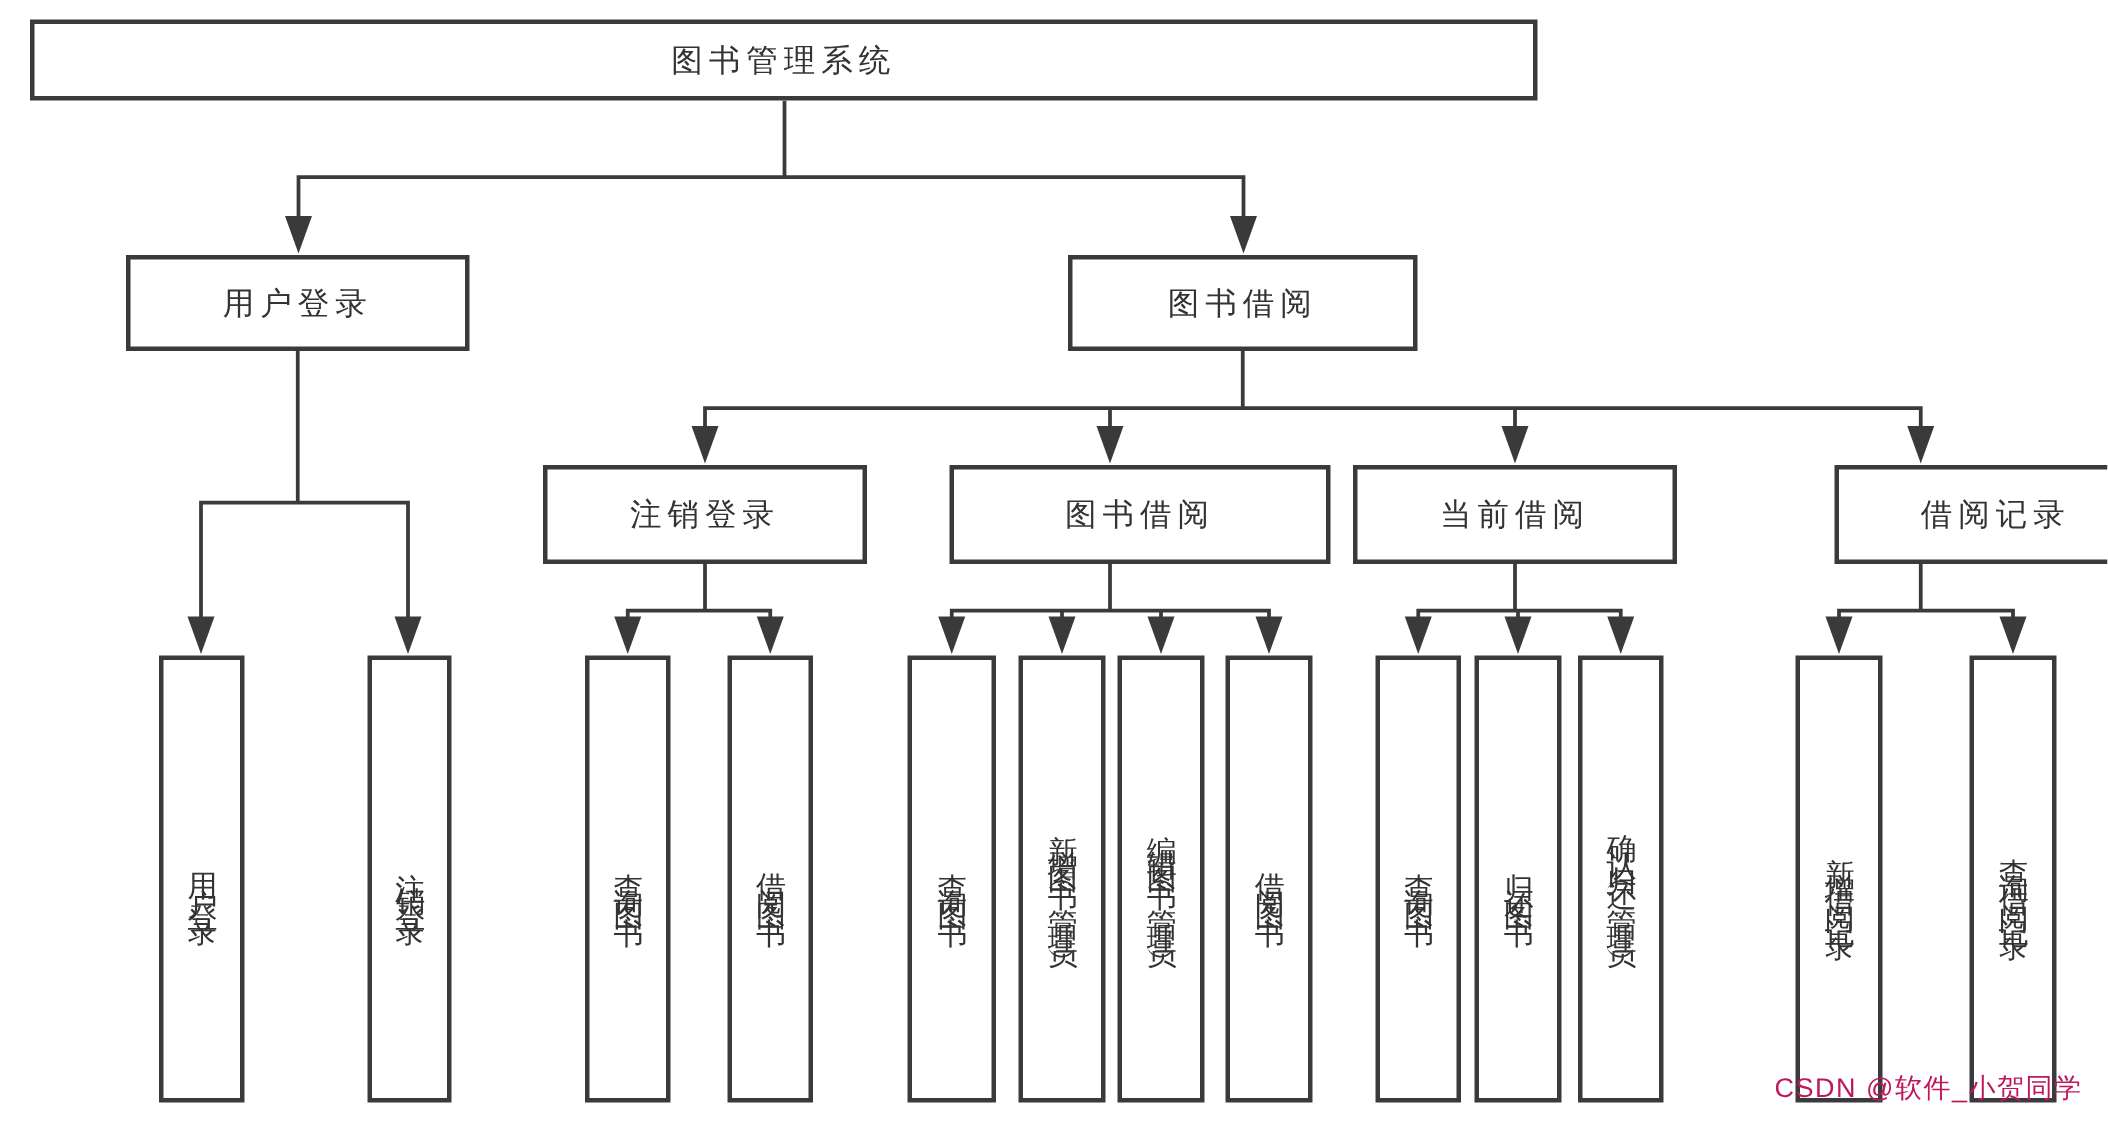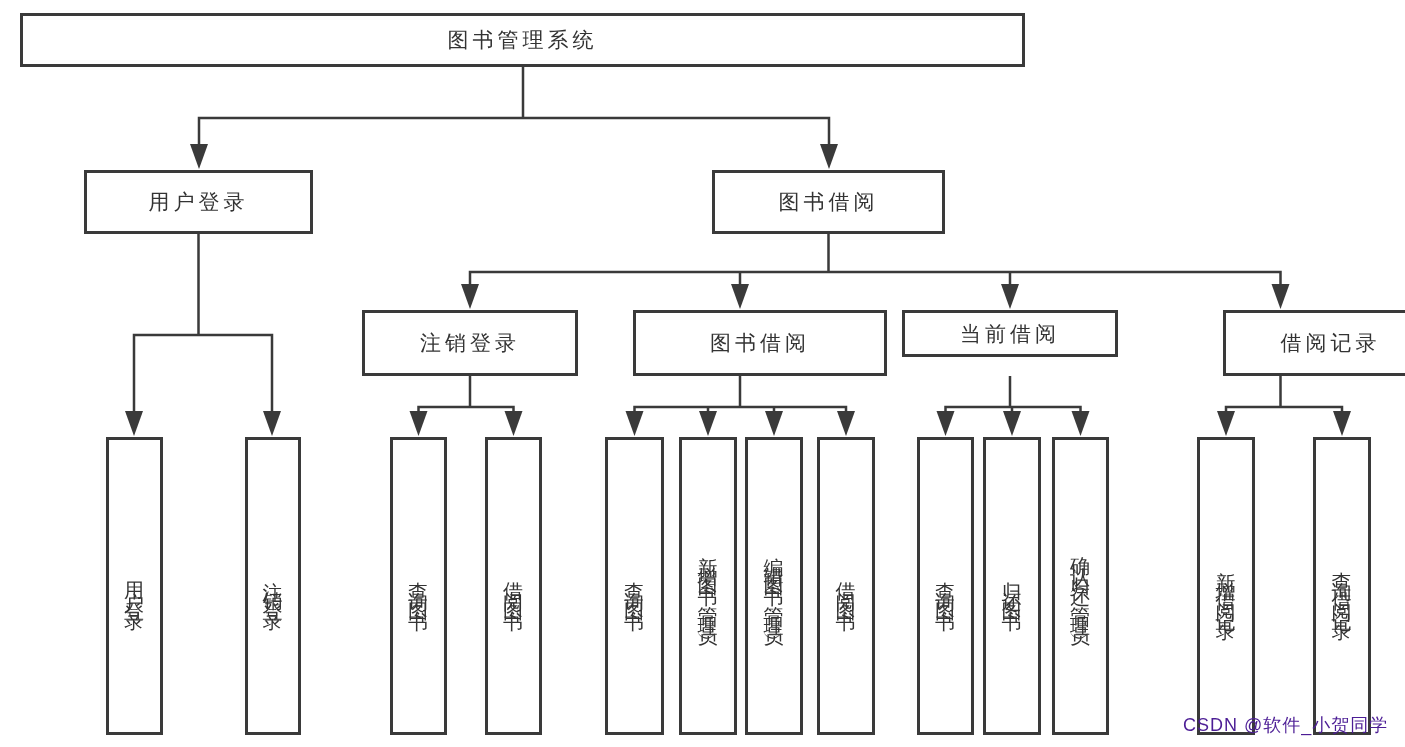--- a/index.html
+++ b/index.html
@@ -39,21 +39,21 @@
     font-size:20px;
     letter-spacing:10px;
     line-height:1;
     white-space:nowrap;
   }
   .watermark{
     position:absolute;
     left:1183px;top:713px;
     font-size:18px;
     letter-spacing:1px;
-    color:#4c1d95;
+    color:#be185d;
     z-index:3;
     white-space:nowrap;
   }
 </style>
 </head>
 <body>
 
 <div class="canvas">
 
   <svg class="connectors" viewBox="0 0 1405 747" xmlns="http://www.w3.org/2000/svg">
@@ -119,21 +119,21 @@
   <div class="node node-h" style="left:712px;top:170px;width:233px;height:64px">
     <span>图书借阅</span>
   </div>
 
   <div class="node node-h" style="left:362px;top:310px;width:216px;height:66px">
     <span>注销登录</span>
   </div>
   <div class="node node-h" style="left:633px;top:310px;width:254px;height:66px">
     <span>图书借阅</span>
   </div>
-  <div class="node node-h" style="left:902px;top:310px;width:216px;height:47px">
+  <div class="node node-h" style="left:902px;top:310px;width:216px;height:66px">
     <span>当前借阅</span>
   </div>
   <div class="node node-h" style="left:1223px;top:310px;width:215px;height:66px">
     <span>借阅记录</span>
   </div>
 
   <div class="node node-v" style="left:106px;width:57px">
     <span>用户登录</span>
   </div>
   <div class="node node-v" style="left:245px;width:56px">

